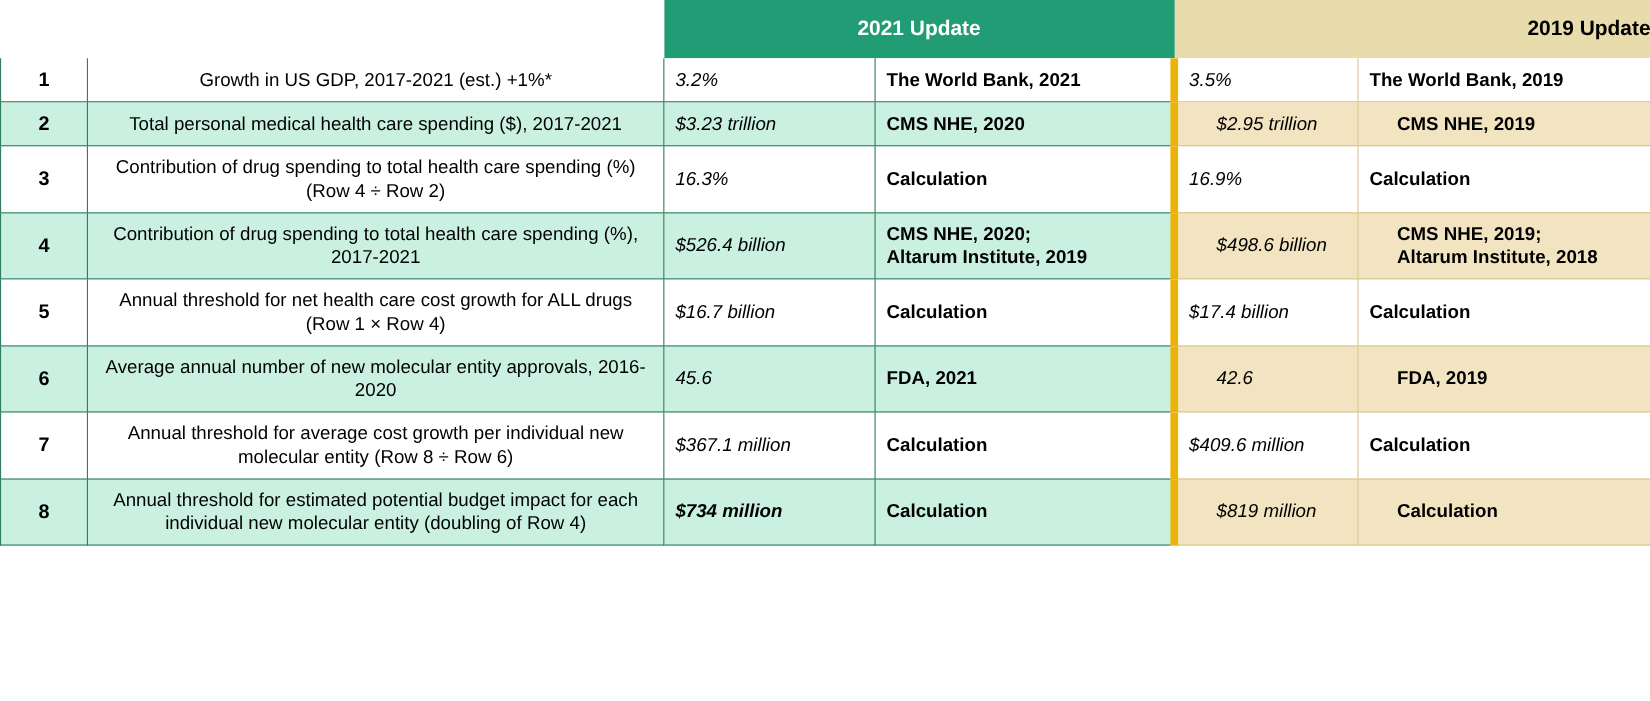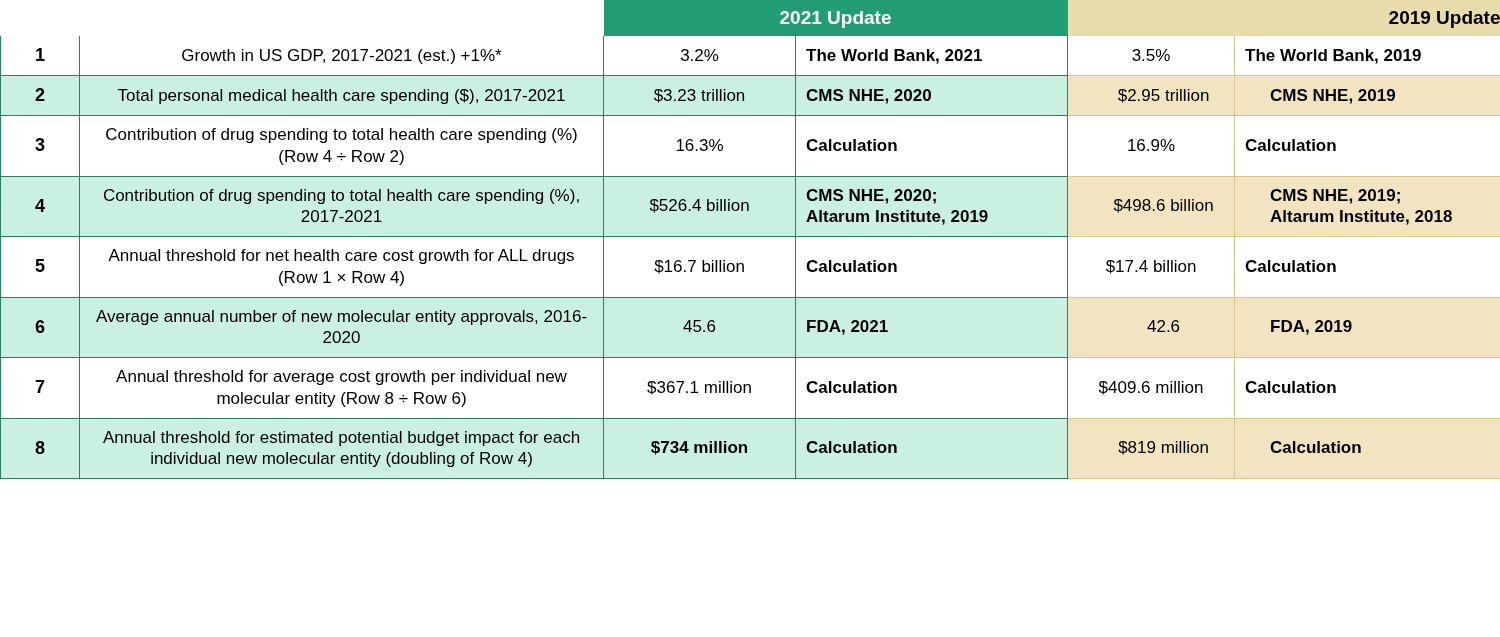--- a/index.html
+++ b/index.html
@@ -33,21 +33,21 @@
   col.c-item      { width: 79px; }
   col.c-param     { width: 524px; }
   col.c-val21     { width: 192px; }
   col.c-src21     { width: 272px; }
   col.c-val19     { width: 167px; }
   col.c-src19     { width: 266px; }
 
   
   tr.group-head th {
     padding: 0;
-    height: 36px;
+    height: 53px;
     border: 0;
     margin-left: 11px;
   }
   th.gh-blank {
     background: #ffffff;
   }
   th.gh-2021 {
     background: #229C74;
     color: #ffffff;
     font-size: 19px;
@@ -101,21 +101,22 @@
     text-align: center;
     font-weight: bold;
     font-size: 18px;
     padding-left: 4px;
     padding-right: 4px;
   }
   td.cell-param {
     text-align: center;
   }
   td.cell-value {
-    text-align: center;
+    text-align: left;
+    font-style: italic;
   }
   td.cell-source {
     text-align: left;
     font-weight: bold;
   }
   td.bold-value {
     font-weight: bold;
   }
 
   
@@ -125,21 +126,21 @@
   
   tr.row-shaded td.bg-gold  { background: #F2E4C1; padding-left: 35px; }
   tr.row-plain  td.bg-gold  { background: #ffffff; }
 
   
   td.bg-gold {
     border-right-color: #D9C48A;
     border-bottom-color: #D9C48A;
   }
   td.gold-left-edge {
-    border-left: 1px solid #eab308;
+    border-left: 7px solid #eab308;
   }
   td.last-col {
     border-right: 0;
     margin-top: 40px;
   }
 
   .src-line { display: block; }
 </style>
 </head>
 <body>

